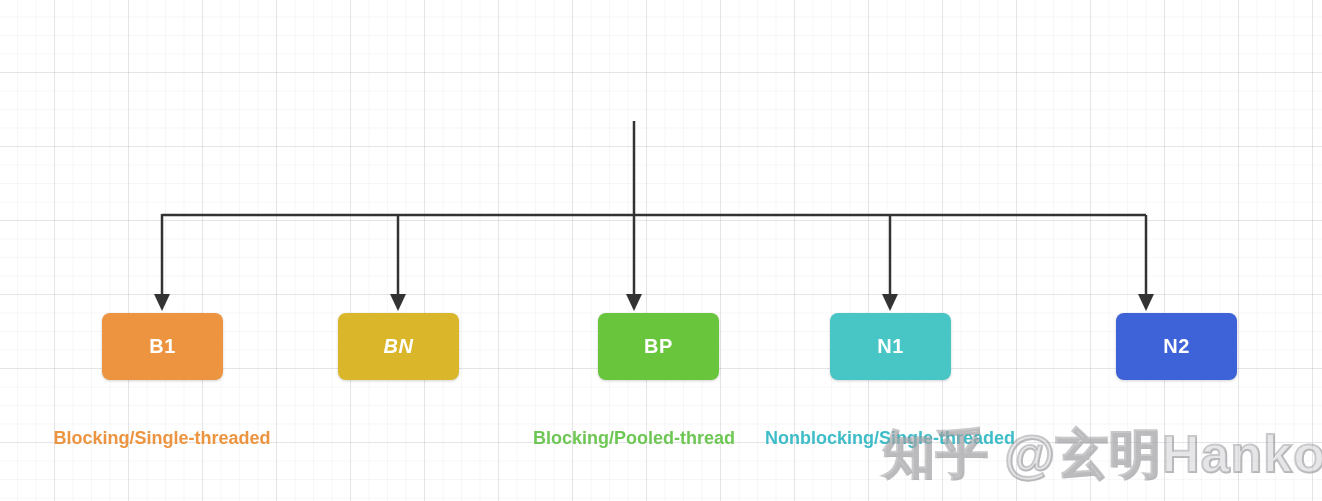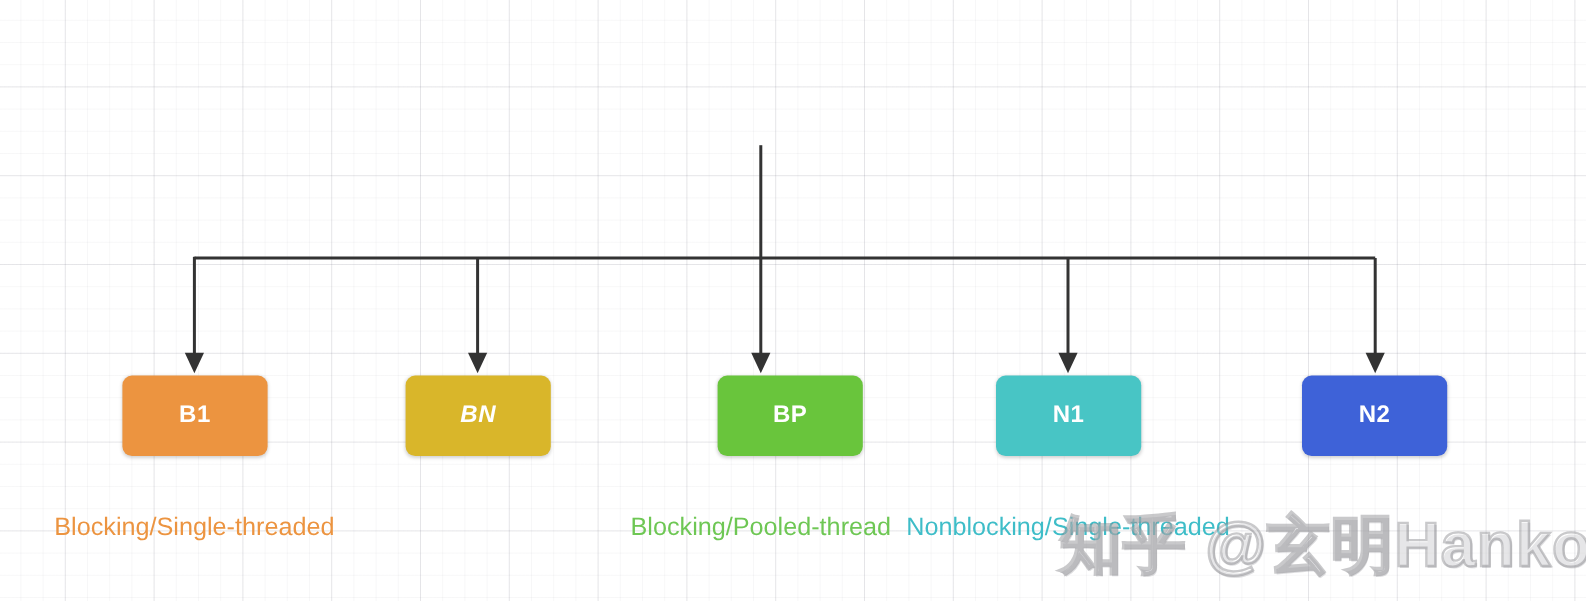--- a/index.html
+++ b/index.html
@@ -46,22 +46,22 @@
   }
   .node.child {
     width: 121px; height: 67px;
     top: 313px;
   }
   .caption {
     position: absolute;
     top: 428px;
     width: 320px;
     text-align: center;
-    font-weight: normal;
-    font-size: 21px;
+    font-weight: bold;
+    font-size: 18px;
     white-space: nowrap;
     z-index: 2;
   }
   .watermark {
     position: absolute;
     top: 420px;
     right: -4px;
     font-size: 52px;
     font-weight: bold;
     white-space: nowrap;
@@ -103,21 +103,21 @@
   </div>
   <div class="node child" style="left: 338px; background-color: rgb(217, 182, 42); font-style: italic;">
     <span>BN</span>
   </div>
   <div class="node child" style="left: 574px; background-color: rgb(105, 197, 60); margin-left: 24px;">
     <span>BP</span>
   </div>
   <div class="node child" style="left: 830px; background-color: rgb(72, 197, 197);">
     <span>N1</span>
   </div>
-  <div class="node child" style="left: 1085px; background-color: rgb(62, 98, 216); justify-content: center;">
+  <div class="node child" style="left: 1116px; background-color: rgb(62, 98, 216); justify-content: center;">
     <span>N2</span>
   </div>
 
   <div class="caption" style="left: 2px; color: rgb(236, 148, 64);">Blocking/Single-threaded</div>
   <div class="caption" style="left: 474px; color: rgb(110, 199, 84);">Blocking/Pooled-thread</div>
   <div class="caption" style="left: 730px; color: rgb(62, 189, 200);">Nonblocking/Single-threaded</div>
 
   <div class="watermark">知乎 @玄明Hanko</div>
 
 </div>

